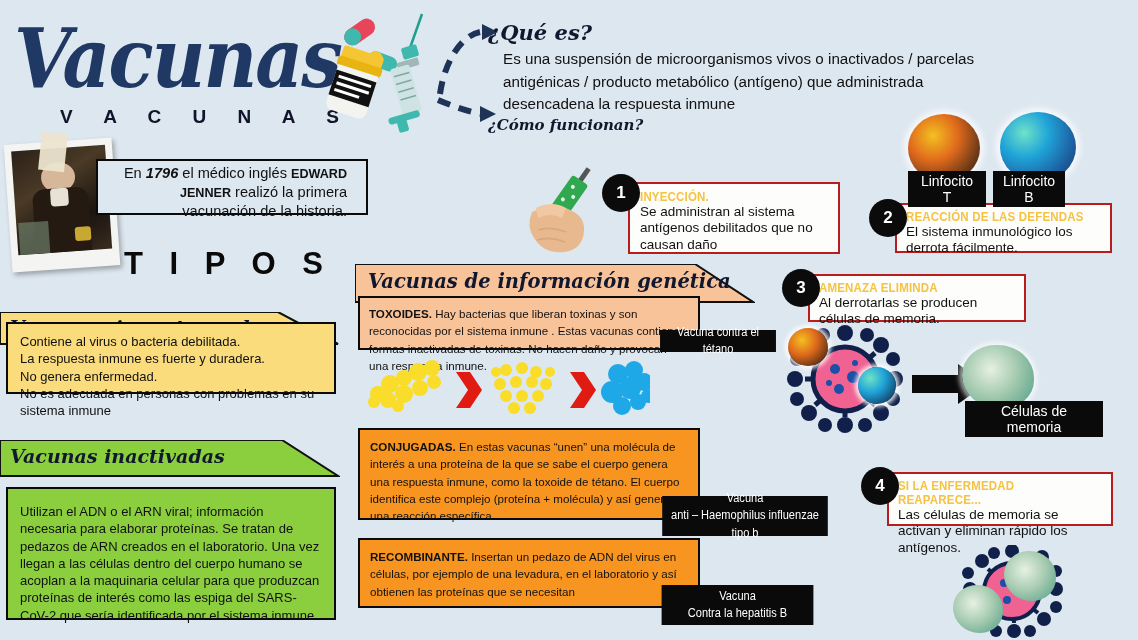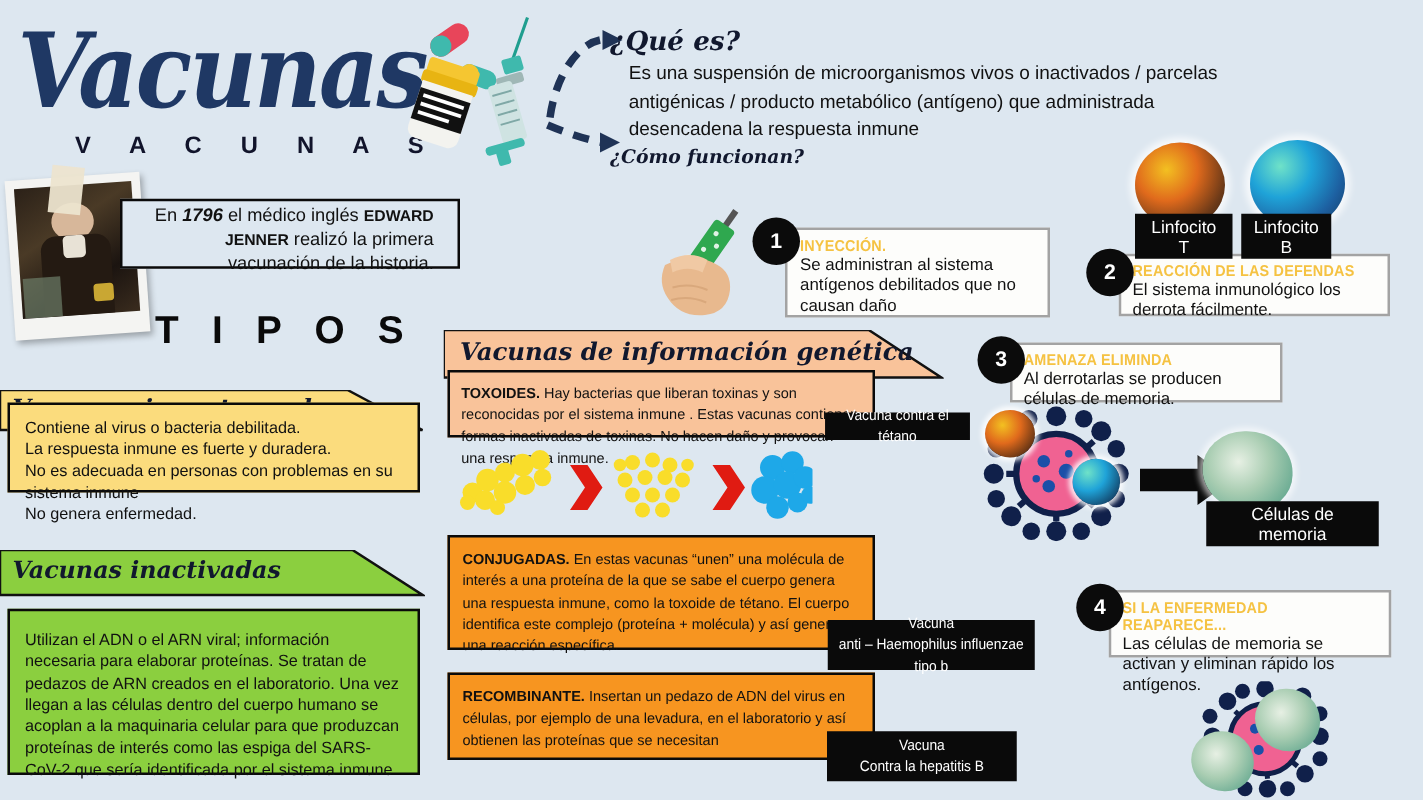--- a/index.html
+++ b/index.html
@@ -26,21 +26,21 @@
     font-weight:bold;font-size:19px;color:#11142b;
     letter-spacing:13px;
   }
 
   
   .script{
     font-family:"DejaVu Serif",serif;
     font-style:italic;font-weight:bold;
     color:#11182e;
   }
-  .white-box{background:#fdfdfb;border:2px solid #a3a3a3;box-sizing:border-box;}
+  .white-box{background:#fdfdfb;border:2px solid #b91c1c;box-sizing:border-box;}
   .step-title{
     color:#f5c242;font-weight:bold;font-size:12.5px;
     letter-spacing:.2px;font-family:"Liberation Sans Narrow","Liberation Sans",sans-serif;
     transform:scaleX(.92);transform-origin:left center;
   }
   .step-body{font-size:13.5px;color:#111;line-height:1.22;}
   .circle-num{
     width:38px;height:38px;border-radius:50%;background:#0b0b0b;color:#fff;
     display:flex;align-items:center;justify-content:center;
     font-weight:bold;font-size:17px;
@@ -144,22 +144,22 @@
 
   <div class="abs" style="left:0px;top:286px;width:340px;height:34px;margin-top:26px;">
     <svg width="340" height="34" viewBox="0 0 340 34" preserveAspectRatio="none">
       <polygon points="0,0 278,0 338,32 0,32" fill="#fbdc7d" stroke="#111" stroke-width="2"></polygon>
     </svg>
     <div class="script abs" style="left:10px;top:4px;font-size:19px;">Vacunas vivas atenuadas</div>
   </div>
   <div class="abs content-box" style="left:6px;top:322px;width:330px;height:72px;background:#fbdc7d;">
     <div>Contiene al virus o bacteria debilitada.</div>
     <div>La respuesta inmune es fuerte  y duradera.</div>
+    <div>No genera enfermedad.</div>
     <div>No es adecuada en personas con problemas en su sistema inmune</div>
-    <div>No genera enfermedad.</div>
   </div>
 
   <div class="abs" style="left:0px;top:440px;width:340px;height:38px;">
     <svg width="340" height="38" viewBox="0 0 340 38" preserveAspectRatio="none">
       <polygon points="0,0 282,0 338,36 0,36" fill="#8bcf3f" stroke="#111" stroke-width="2"></polygon>
     </svg>
     <div class="script abs" style="left:10px;top:5px;font-size:19px;">Vacunas inactivadas</div>
   </div>
   <div class="abs content-box" style="left:6px;top:487px;width:330px;height:133px;background:#8bcf3f;padding-top:14px;">
     <div>Utilizan el ADN o el ARN viral; información necesaria para elaborar proteínas. Se tratan de pedazos de ARN creados en el laboratorio. Una vez llegan a las células dentro del cuerpo humano se acoplan a la maquinaria celular para que produzcan proteínas de interés como las espiga del SARS-CoV-2 que sería identificada por el sistema inmune</div>

